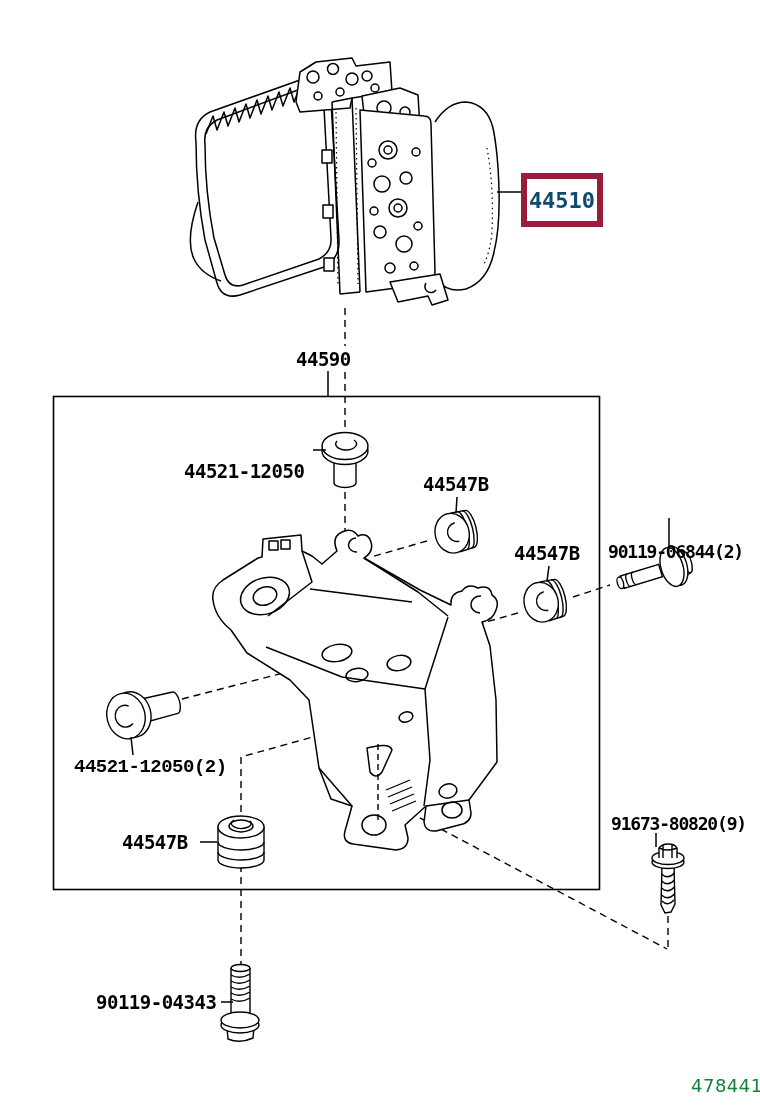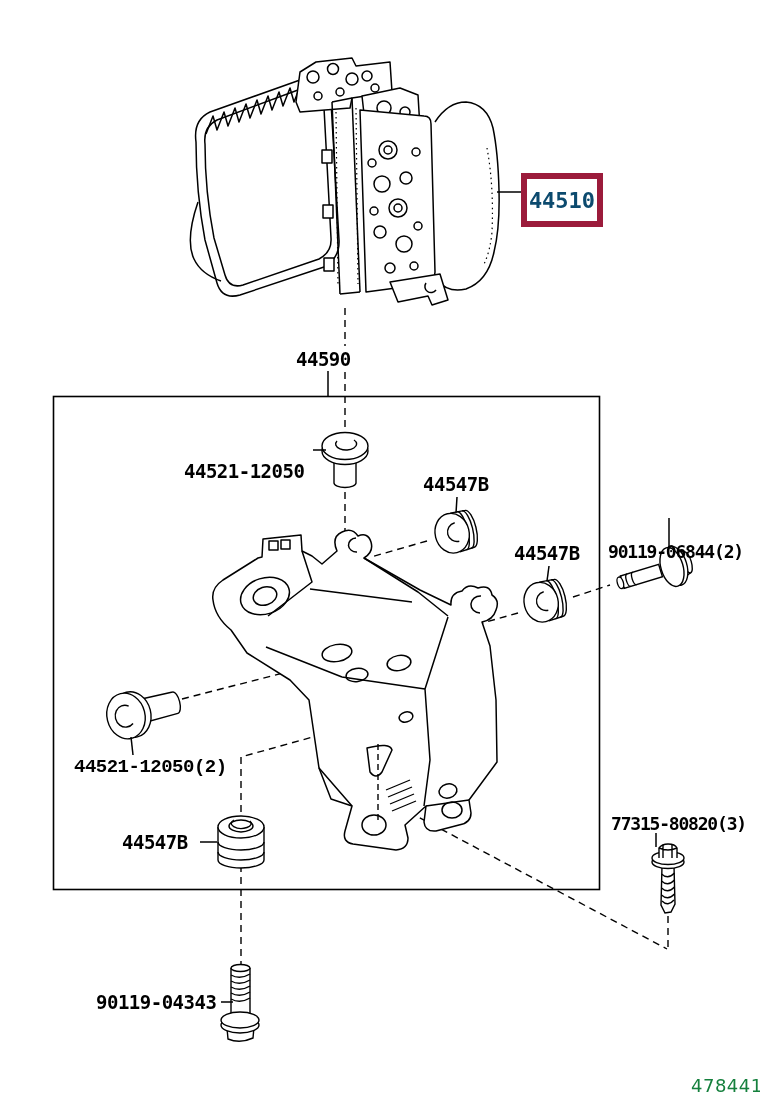--- a/index.html
+++ b/index.html
@@ -248,18 +248,18 @@
   <div class="callout" style="left:423px;top:473px;">44547B</div>
 
   <div class="callout" style="left:514px;top:542px;">44547B</div>
 
   <div class="callout small" style="left:608px;top:509px;margin-top:32px;">90119-06844(2)</div>
 
   <div class="callout" style="left:74px;top:756px;font-family:Liberation Mono, monospace;">44521-12050(2)</div>
 
   <div class="callout" style="left:122px;top:831px;">44547B</div>
 
-  <div class="callout small" style="left:611px;top:813px;">77315-80820(3)</div>
+  <div class="callout small" style="left:611px;top:813px;">91673-80820(9)</div>
 
   <div class="callout" style="left:96px;top:991px;">90119-04343</div>
 
   <div class="footer-code">478441</div>
 </div>
 
 </body></html>

